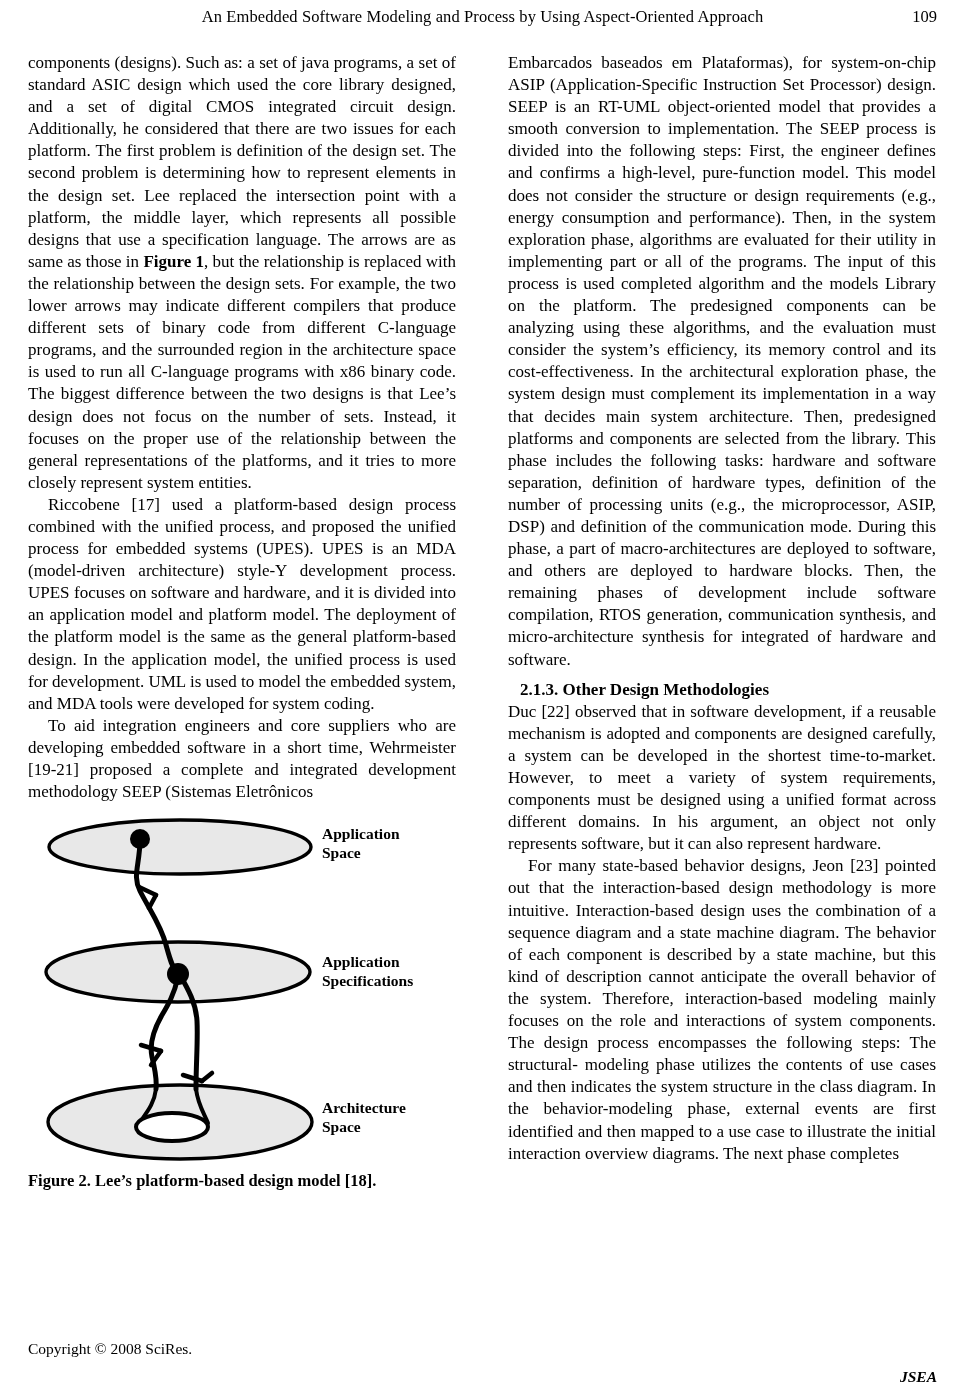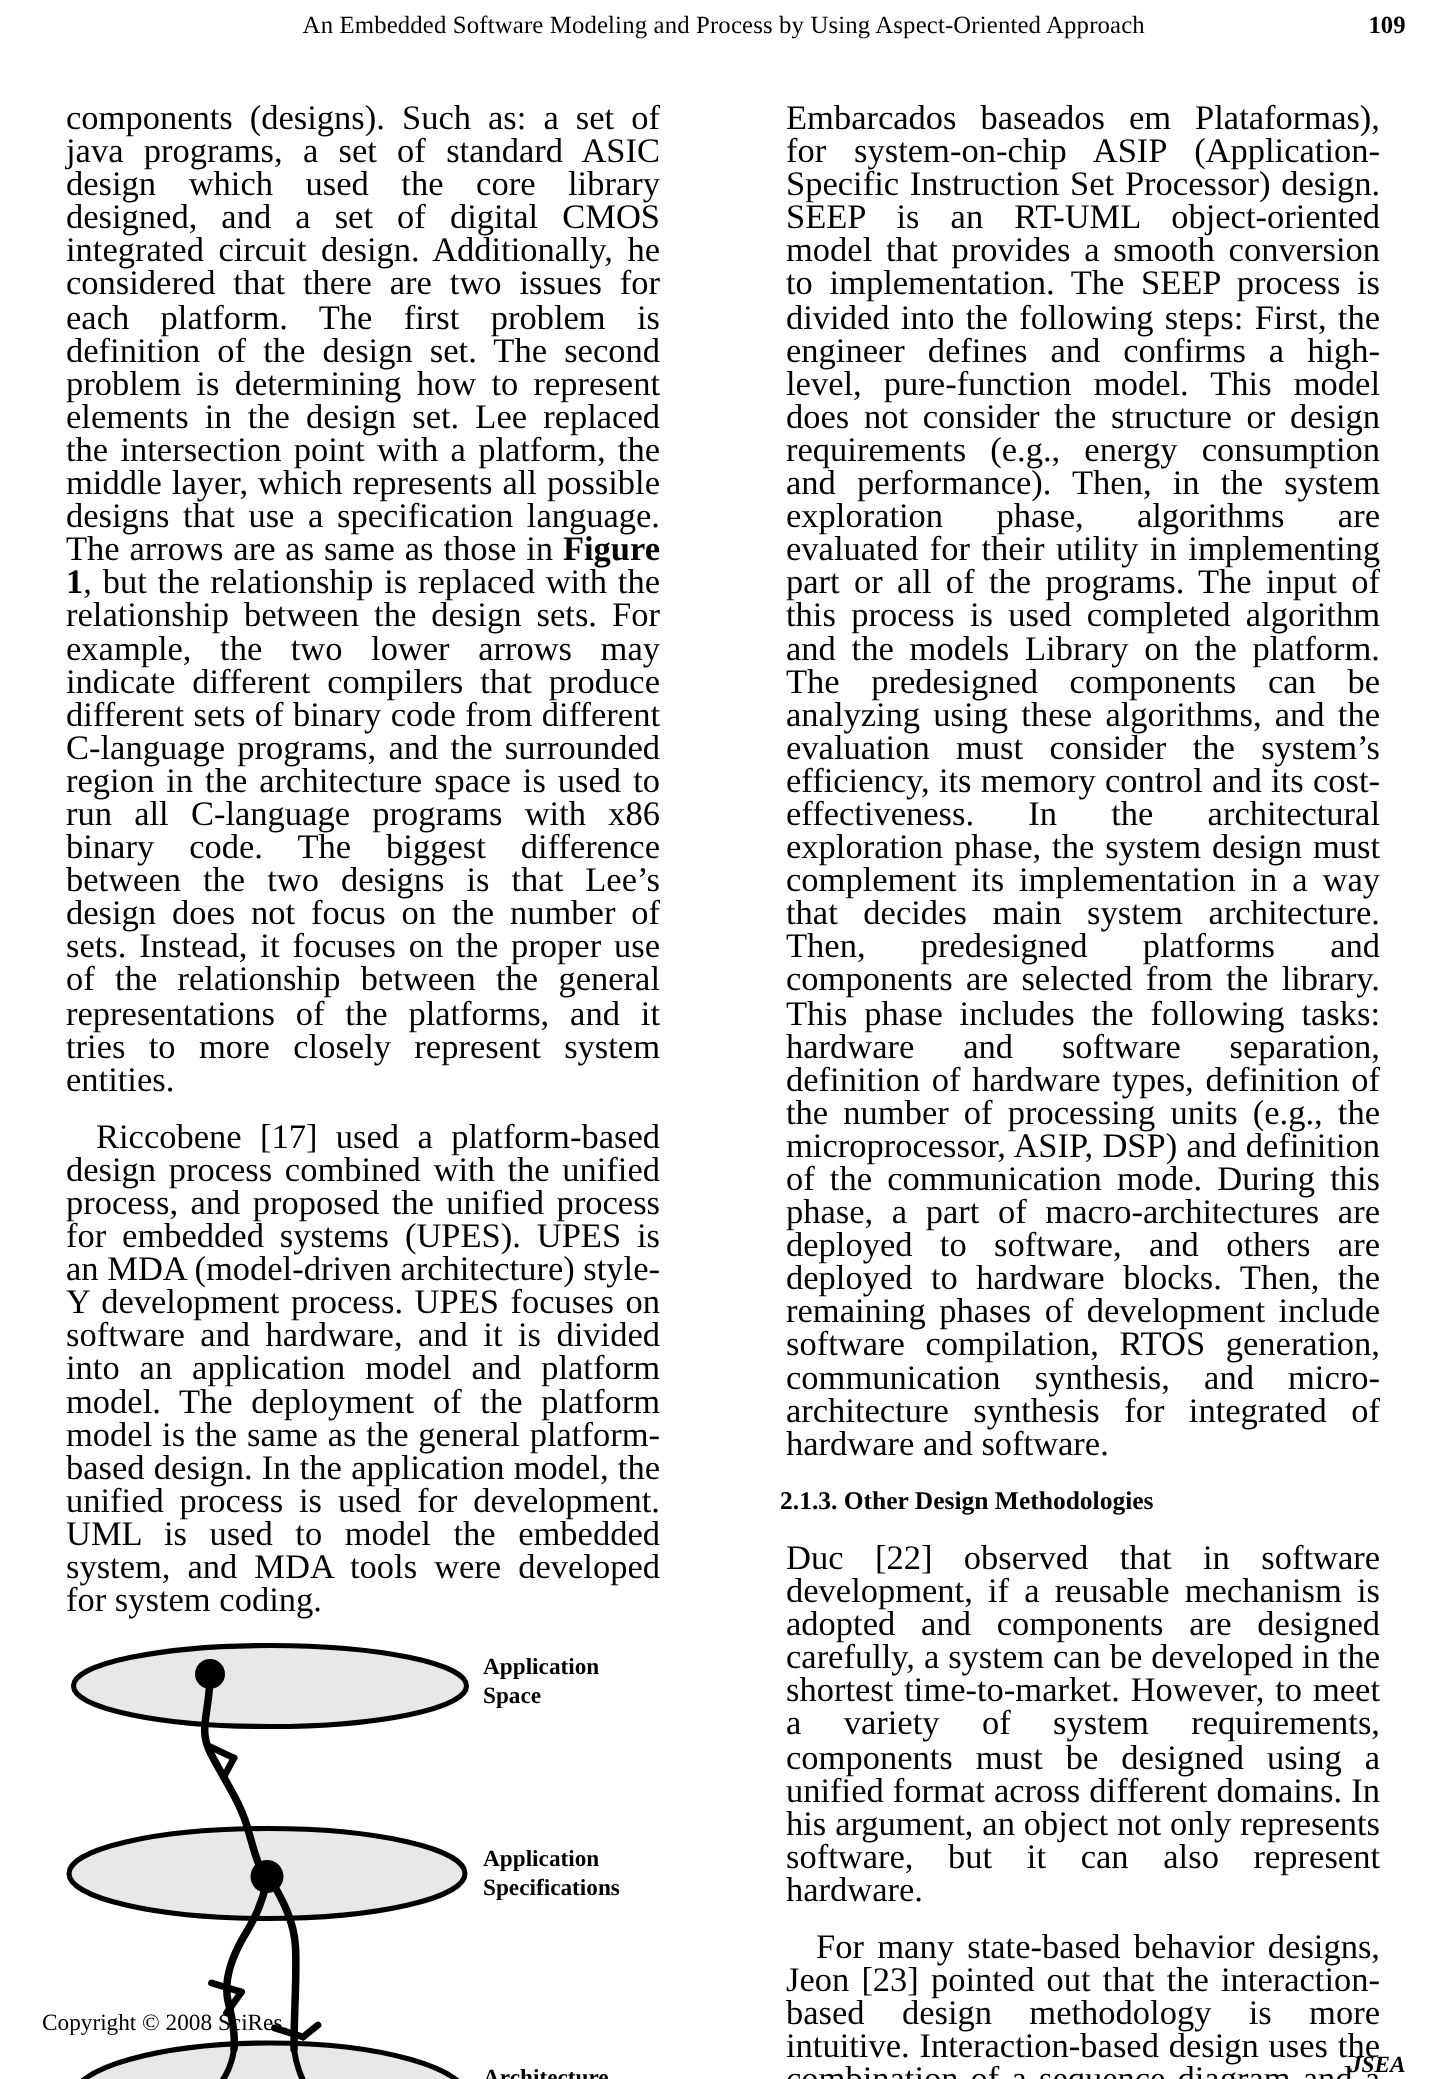--- a/index.html
+++ b/index.html
@@ -33,21 +33,20 @@
     top: 7px;
     text-align: center;
     font-size: 16.5px;
     letter-spacing: .1px;
   }
   .running-head .rh-page {
     position: absolute;
     right: 28px;
     top: 7px;
     font-size: 16.5px;
-    font-weight: bold;
   }
   .rule {
     position: absolute;
     left: 28px;
     right: 28px;
     top: 34px;
     height: 1px;
     background: #000;
     opacity: 0;
   }
@@ -62,22 +61,22 @@
   }
   .col {
     position: absolute;
     top: 0;
     width: 428px;
   }
   .col-left  { left: 0; }
   .col-right { left: 480px; }
 
   p.body {
-    margin: 16px;
-    font-size: 23px;
+    margin: 0;
+    font-size: 17px;
     line-height: 22.1px;
     text-align: justify;
     text-justify: inter-word;
     hyphens: none;
   }
   p.indent { text-indent: 20px; }
   .bold { font-weight: bold; }
 
   h3.section-head {
     margin: 8px 0 0 12px;
@@ -145,20 +144,21 @@
 <div class="rule"></div>
 
 <div class="columns">
 
   <div class="col col-left">
 
     <p class="body"><span>components (designs). Such as: a set of java programs, a set of standard ASIC design which used the core library designed, and a set of digital CMOS integrated circuit design. Additionally, he considered that there are two issues for each platform. The first problem is definition of the design set. The second problem is determining how to represent elements in the design set. Lee replaced the intersection point with a platform, the middle layer, which represents all possible designs that use a specification language. The arrows are as same as those in </span><span class="bold">Figure 1</span><span>, but the relationship is replaced with the relationship between the design sets. For example, the two lower arrows may indicate different compilers that produce different sets of binary code from different C-language programs, and the surrounded region in the architecture space is used to run all C-language programs with x86 binary code. The biggest difference between the two designs is that Lee’s design does not focus on the number of sets. Instead, it focuses on the proper use of the relationship between the general representations of the platforms, and it tries to more closely represent system entities.</span></p>
 
     <p class="body indent">Riccobene [17] used a platform-based design process combined with the unified process, and proposed the unified process for embedded systems (UPES). UPES is an MDA (model-driven architecture) style-Y development process. UPES focuses on software and hardware, and it is divided into an application model and platform model. The deployment of the platform model is the same as the general platform-based design. In the application model, the unified process is used for development. UML is used to model the embedded system, and MDA tools were developed for system coding.</p>
 
+    <p class="body indent">To aid integration engineers and core suppliers who are developing embedded software in a short time, Wehrmeister [19-21] proposed a complete and integrated development methodology SEEP (Sistemas Eletrônicos</p>
 
     <div class="figure">
       <div class="figure-svg-wrap">
         <svg width="428" height="352" viewBox="0 0 428 352" xmlns="http://www.w3.org/2000/svg">
 
           <g>
             <ellipse cx="152" cy="30" rx="131" ry="27" fill="#e8e8e8" stroke="#000000" stroke-width="3.4"></ellipse>
           </g>
 
           <g>

